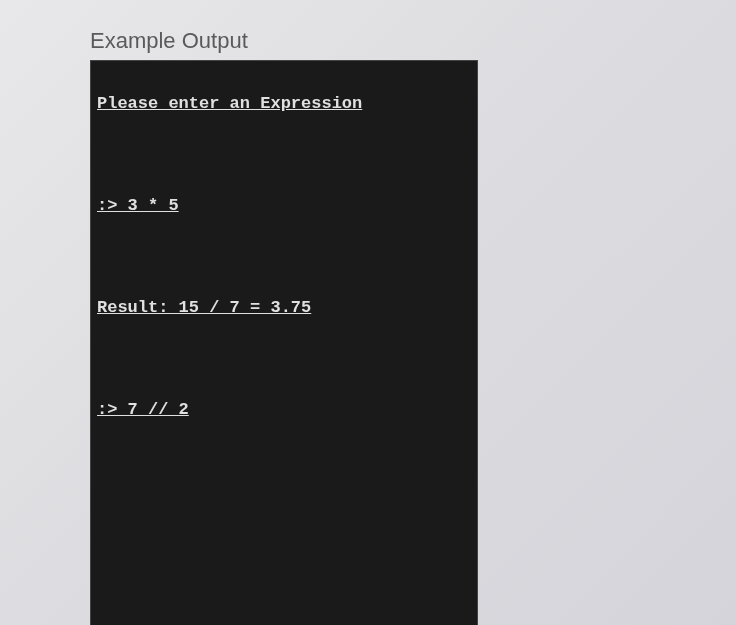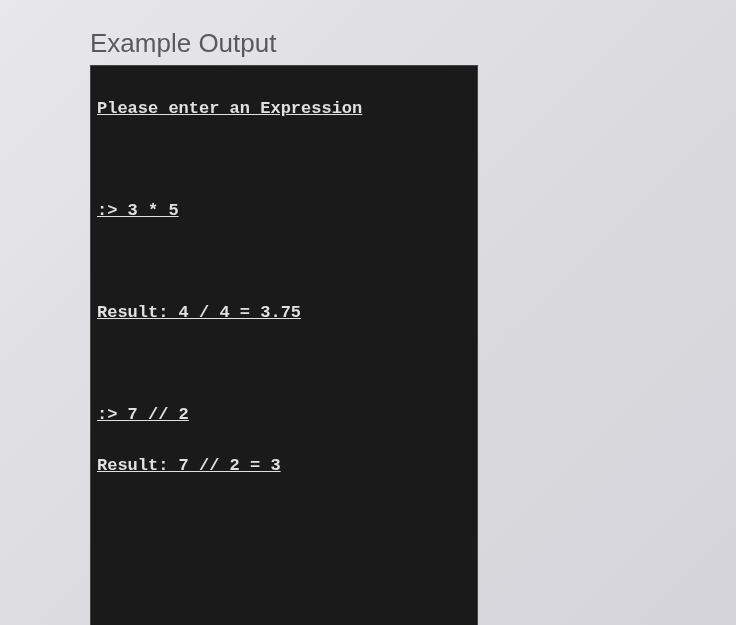--- a/index.html
+++ b/index.html
@@ -7,21 +7,21 @@
       padding: 0;
       width: 736px;
       height: 625px;
       background: linear-gradient(135deg, #e8e8ea 0%, #dcdce0 50%, #d4d4da 100%);
       font-family: Arial, sans-serif;
       box-sizing: border-box;
       padding-top: 28px;
       padding-left: 90px;
     }
     .heading {
-      font-size: 26px;
+      font-size: 22px;
       color: #5a5a5e;
       font-weight: 400;
       margin-bottom: 6px;
       font-family: Arial, sans-serif;
     }
     .terminal {
       width: 388px;
       background: #1a1a1a;
       color: #e0e0e0;
       font-family: 'Courier New', Courier, monospace;
@@ -44,24 +44,23 @@
 </head>
 <body>
 
 <div class="heading">Example Output</div>
 
 <div class="terminal">
 <span class="line">Please enter an Expression</span>
 <span class="line blank"></span>
 <span class="line">:&gt; 3 * 5</span>
 <span class="line blank"></span>
-<span class="line">Result: 4 / 4 = 3.75</span>
+<span class="line">Result: 15 / 7 = 3.75</span>
 <span class="line blank"></span>
 <span class="line">:&gt; 7 // 2</span>
-<span class="line">Result: 7 // 2 = 3</span>
 <span class="line blank"></span>
 
 
 
 
 
 
 
 </div>
 

